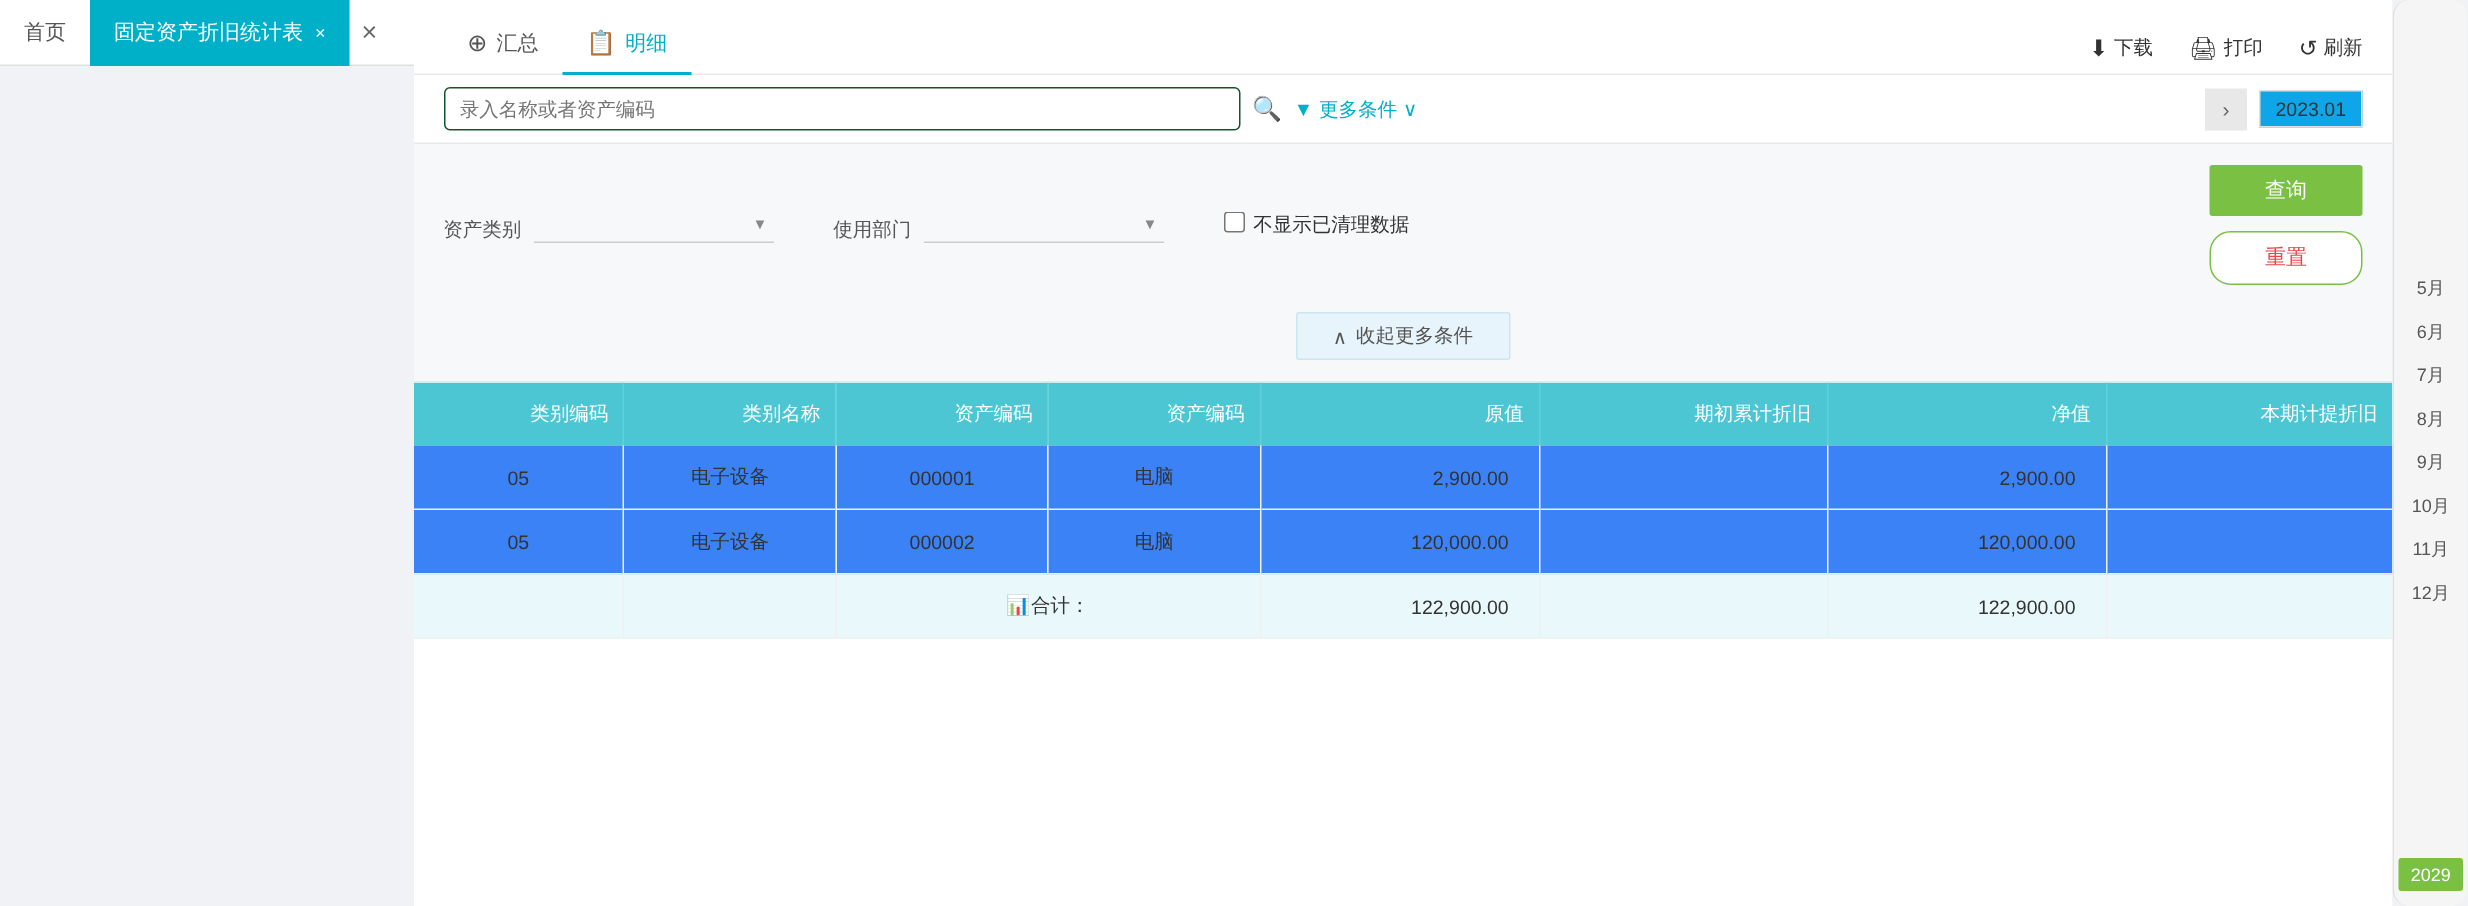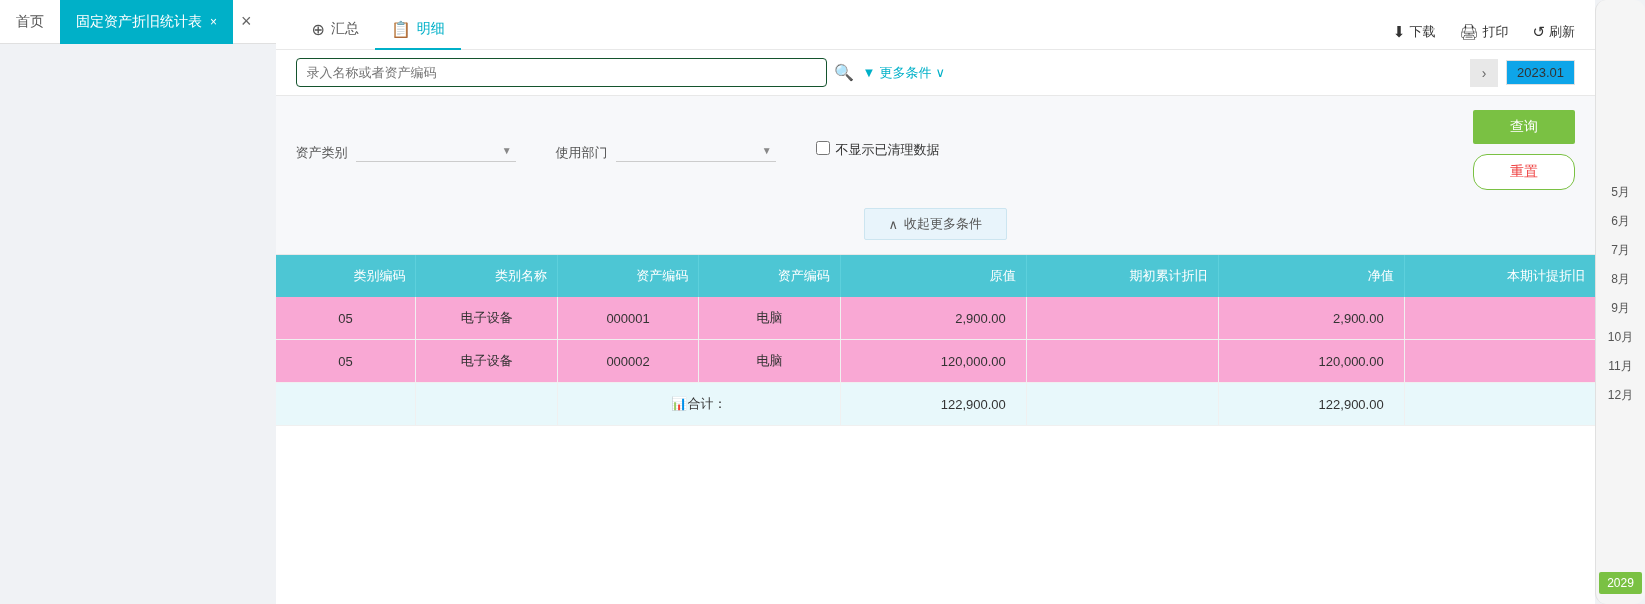--- a/index.html
+++ b/index.html
@@ -278,21 +278,21 @@
     thead th {
       padding: 12px 10px;
       text-align: right;
       font-weight: 500;
       font-size: 13px;
       border-right: 1px solid #5dd0dc;
       white-space: nowrap;
     }
     thead th:last-child { border-right: none; }
     tbody tr {
-      background: #f9a8d4;
+      background: #3b82f6;
       border-bottom: 1px solid #f0f0f0;
     }
     tbody td {
       padding: 12px 10px;
       font-size: 13px;
       text-align: center;
       border-right: 1px solid #f0f0f0;
     }
     tbody td:last-child { border-right: none; }
     tbody td.right { text-align: right; padding-right: 20px; }

